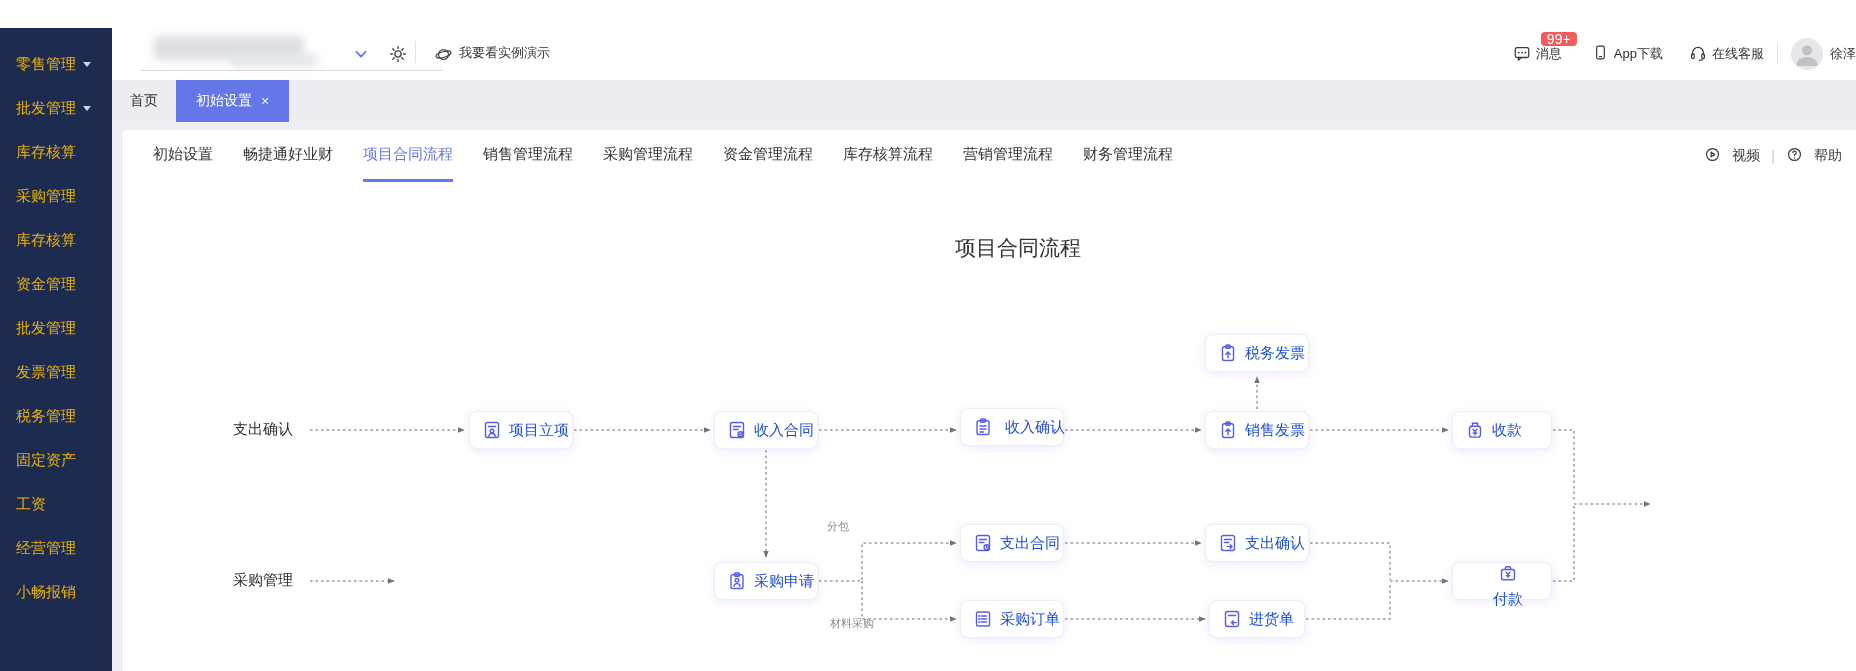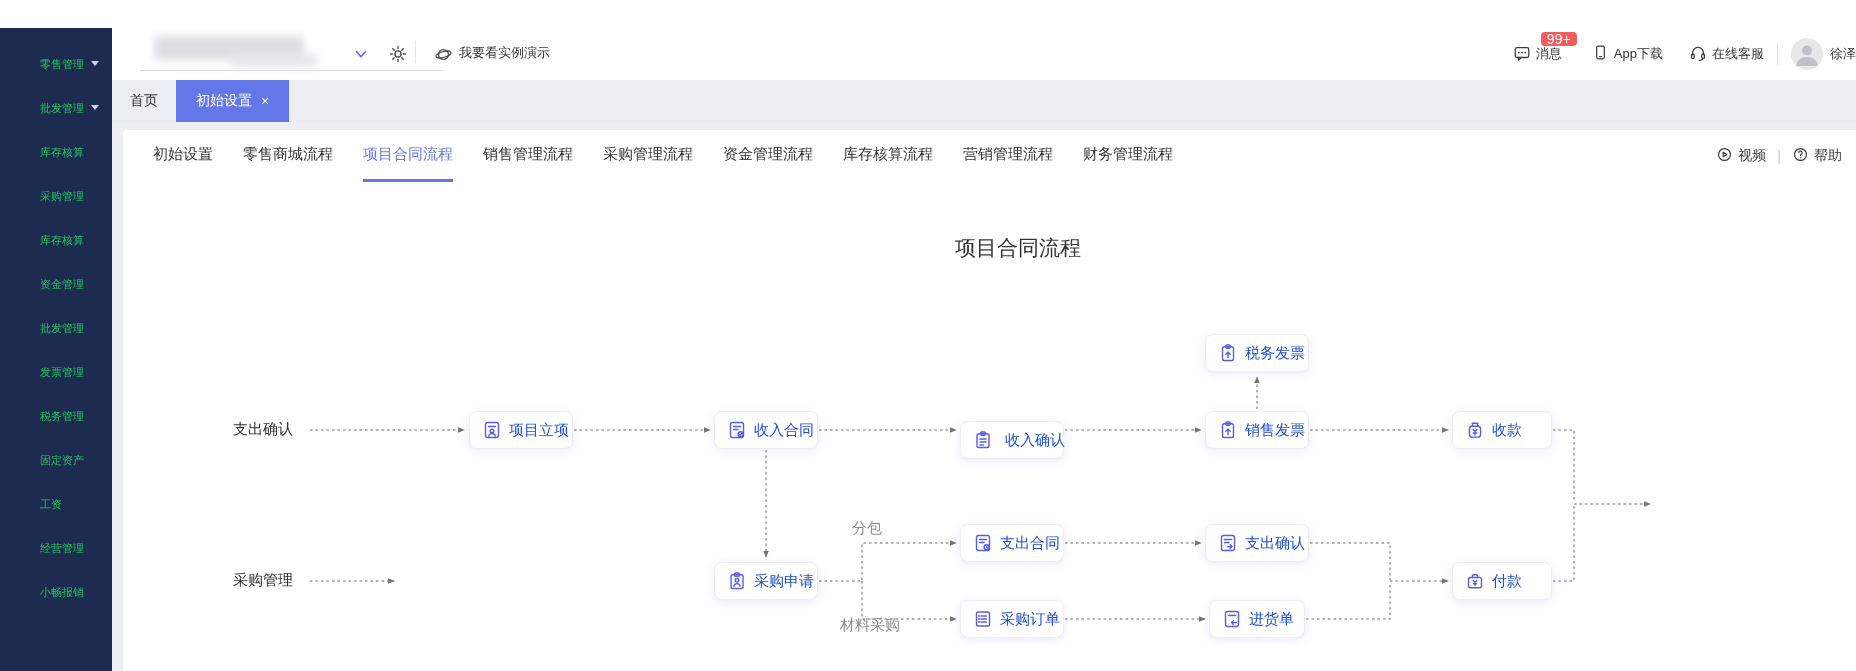--- a/index.html
+++ b/index.html
@@ -5,21 +5,21 @@
   html,body{margin:0;padding:0;}
   body{width:1856px;height:671px;position:relative;overflow:hidden;background:#fff;
        font-family:"Liberation Sans","DejaVu Sans",sans-serif;color:#333;}
   
   .sidebar{position:absolute;left:0;top:28px;bottom:0;width:112px;background:#1e2b51;z-index:30;}
   .logo-block{height:50px;position:relative;color:#fff;}
   .logo-mark{position:absolute;left:7px;top:4px;}
   .brand-name{position:absolute;left:36px;top:10px;font-size:11px;color:#fff;white-space:nowrap;}
   .brand-edition{position:absolute;left:8px;top:32px;font-size:11px;color:#fff;}
   .side-menu{padding-top:14px;}
-  .side-item{height:44px;line-height:44px;padding-left:40px;font-size:11px;color:#22c55e;cursor:pointer;white-space:nowrap;}
+  .side-item{height:44px;line-height:44px;padding-left:16px;font-size:15px;color:#eab308;cursor:pointer;white-space:nowrap;}
   .caret{display:inline-block;margin-left:7px;vertical-align:2px;width:0;height:0;
          border-left:4.5px solid transparent;border-right:4.5px solid transparent;border-top:5px solid #ccd4e6;}
   
   .header{position:absolute;left:112px;top:28px;right:0;height:52px;background:#fff;z-index:20;overflow:hidden;}
   .blur-blob{position:absolute;border-radius:4px;filter:blur(4px);background:#dcdee3;}
   .blob1{left:42px;top:8px;width:150px;height:24px;}
   .blob2{left:118px;top:26px;width:88px;height:13px;background:#e4e6ea;}
   .select-underline{position:absolute;left:28px;top:42px;width:303px;height:1px;background:#d9d9d9;}
   .hicon{position:absolute;display:flex;align-items:center;}
   .hdr-divider{position:absolute;width:1px;height:22px;background:#e3e3e3;top:13px;}
@@ -36,33 +36,33 @@
   .wtab.active{background:#6377e8;color:#fff;padding:0 20px;gap:9px;}
   .wtab .close{font-size:14px;opacity:.9;}
   
   .gutter{position:absolute;left:112px;top:122px;right:0;bottom:0;background:#edeff3;}
   .card{position:absolute;left:11px;top:8px;right:0;bottom:0;background:#fff;border-radius:4px 0 0 0;}
   .pagetabs{position:absolute;left:0;top:0;right:0;height:52px;display:flex;align-items:stretch;padding-left:30px;gap:30px;}
   .ptab{display:flex;align-items:center;font-size:15px;color:#333;cursor:pointer;border-bottom:3px solid transparent;box-sizing:border-box;white-space:nowrap;}
   .ptab.active{color:#6377e8;border-bottom-color:#6377e8;}
   .tools{position:absolute;right:14px;top:0;height:52px;display:flex;align-items:center;gap:6px;font-size:14px;color:#3a3a3a;}
   .tools .tdiv{color:#c9c9c9;margin:0 5px;}
-  .tool{display:flex;align-items:center;gap:5px;cursor:pointer;}
+  .tool{display:flex;align-items:center;gap:11px;cursor:pointer;}
   
   .flow-layer{position:absolute;left:0;top:0;width:1856px;height:671px;pointer-events:none;z-index:10;}
   .flow-title{position:absolute;left:180px;right:0;top:234px;text-align:center;font-size:21px;font-weight:500;color:#333;}
   .fnode{position:absolute;box-sizing:border-box;background:#fff;border:1px solid #ecedf6;border-radius:8px;
          box-shadow:0 2px 10px rgba(88,92,229,.13);display:flex;align-items:center;gap:7px;padding-left:12px;
          pointer-events:auto;cursor:pointer;}
   .fnode .flabel{font-size:15px;color:#1d4ed8;white-space:nowrap;}
   .fnode.small-pad{padding-left:8px;gap:5px;}
   .fnode.small-pad .flabel{font-size:14px;}
   .ficon{display:flex;flex-shrink:0;}
   .lane-label{position:absolute;font-size:15px;font-weight:500;color:#2f2f2f;width:64px;text-align:left;}
-  .edge-label{position:absolute;font-size:15px;color:#8a8a8a;width:80px;text-align:center;}
+  .edge-label{position:absolute;font-size:11px;color:#8a8a8a;width:80px;text-align:left;}
   svg.connectors{position:absolute;left:0;top:0;}
 </style>
 </head>
 <body>
 
 <aside class="sidebar">
   <nav class="side-menu">
       <div class="side-item">零售管理<span class="caret"></span></div>
       <div class="side-item">批发管理<span class="caret"></span></div>
       <div class="side-item">库存核算</div>
@@ -155,21 +155,21 @@
     <div class="wtab active">
       <span>初始设置</span>
       <span class="close">×</span>
     </div>
   </div>
 
 <div class="gutter">
   <main class="card">
     <div class="pagetabs">
         <div class="ptab">初始设置</div>
-        <div class="ptab">零售商城流程</div>
+        <div class="ptab">畅捷通好业财</div>
         <div class="ptab active">项目合同流程</div>
         <div class="ptab">销售管理流程</div>
         <div class="ptab">采购管理流程</div>
         <div class="ptab">资金管理流程</div>
         <div class="ptab">库存核算流程</div>
         <div class="ptab">营销管理流程</div>
         <div class="ptab">财务管理流程</div>
       </div>
     <div class="tools">
       <span class="tool">
@@ -238,21 +238,21 @@
       <span class="ficon">
         <svg viewBox="0 0 20 20" width="20" height="20" fill="none" stroke="#575ce8" stroke-width="1.4" stroke-linecap="round" stroke-linejoin="round">
           <rect x="3.5" y="2.5" width="13" height="15" rx="2"></rect>
           <path d="M6.5 6.5 H13.5 M6.5 9.5 H11"></path>
           <circle cx="13.6" cy="14.2" r="2.5"></circle>
           <path d="M12.6 14.2 l.8 .8 1.5-1.7"></path>
         </svg>
       </span>
       <span class="flabel">收入合同</span>
     </div>
-    <div class="fnode" style="left: 960px; top: 421px; width: 104px; height: 38px; gap: 12px;">
+    <div class="fnode" style="left: 960px; top: 408px; width: 104px; height: 38px; gap: 12px;">
       <span class="ficon">
         <svg viewBox="0 0 20 20" width="20" height="20" fill="none" stroke="#575ce8" stroke-width="1.4" stroke-linecap="round" stroke-linejoin="round">
           <rect x="4" y="3.8" width="12" height="13.7" rx="1.8"></rect>
           <rect x="7.5" y="2" width="5" height="3.2" rx="1"></rect>
           <path d="M7 9 H13 M7 12 H13 M7 15 H10.5"></path>
         </svg>
       </span>
       <span class="flabel">收入确认</span>
     </div>
     <div class="fnode" style="left: 1205px; top: 411px; width: 104px; height: 38px;">
@@ -330,21 +330,21 @@
     <div class="fnode" style="left: 1209px; top: 600px; width: 96px; height: 38px;">
       <span class="ficon">
         <svg viewBox="0 0 20 20" width="20" height="20" fill="none" stroke="#575ce8" stroke-width="1.4" stroke-linecap="round" stroke-linejoin="round">
           <rect x="3.5" y="2.5" width="13" height="15" rx="2"></rect>
           <path d="M6.5 6.5 H13.5"></path>
           <path d="M14.3 13.6 H9.5 M11.4 11.8 l-1.9 1.8 1.9 1.8"></path>
         </svg>
       </span>
       <span class="flabel">进货单</span>
     </div>
-    <div class="fnode" style="left: 1452px; top: 562px; width: 100px; height: 38px;">
+    <div class="fnode" style="left: 1452px; top: 562px; width: 100px; height: 38px; flex-direction: column;">
       <span class="ficon">
         <svg viewBox="0 0 20 20" width="20" height="20" fill="none" stroke="#575ce8" stroke-width="1.4" stroke-linecap="round" stroke-linejoin="round">
           <rect x="3.5" y="6.5" width="13" height="10.3" rx="2"></rect>
           <path d="M7.4 6.5 V5 a1.3 1.3 0 0 1 1.3-1.3 h2.6 a1.3 1.3 0 0 1 1.3 1.3 v1.5"></path>
           <path d="M8.2 9.3 l1.8 2.1 1.8-2.1 M10 11.4 v3 M8.4 12.7 h3.2"></path>
         </svg>
       </span>
       <span class="flabel">付款</span>
     </div>
     <div class="lane-label" style="left: 233px; top: 420px;">支出确认</div>

